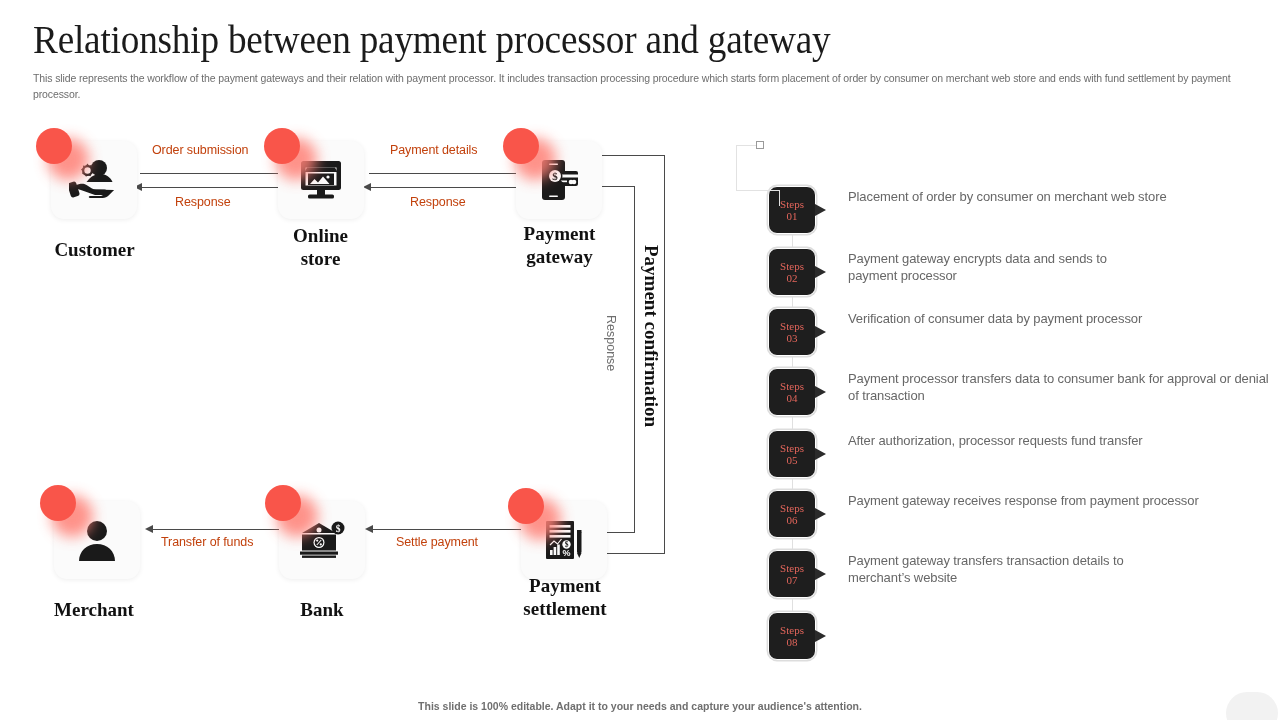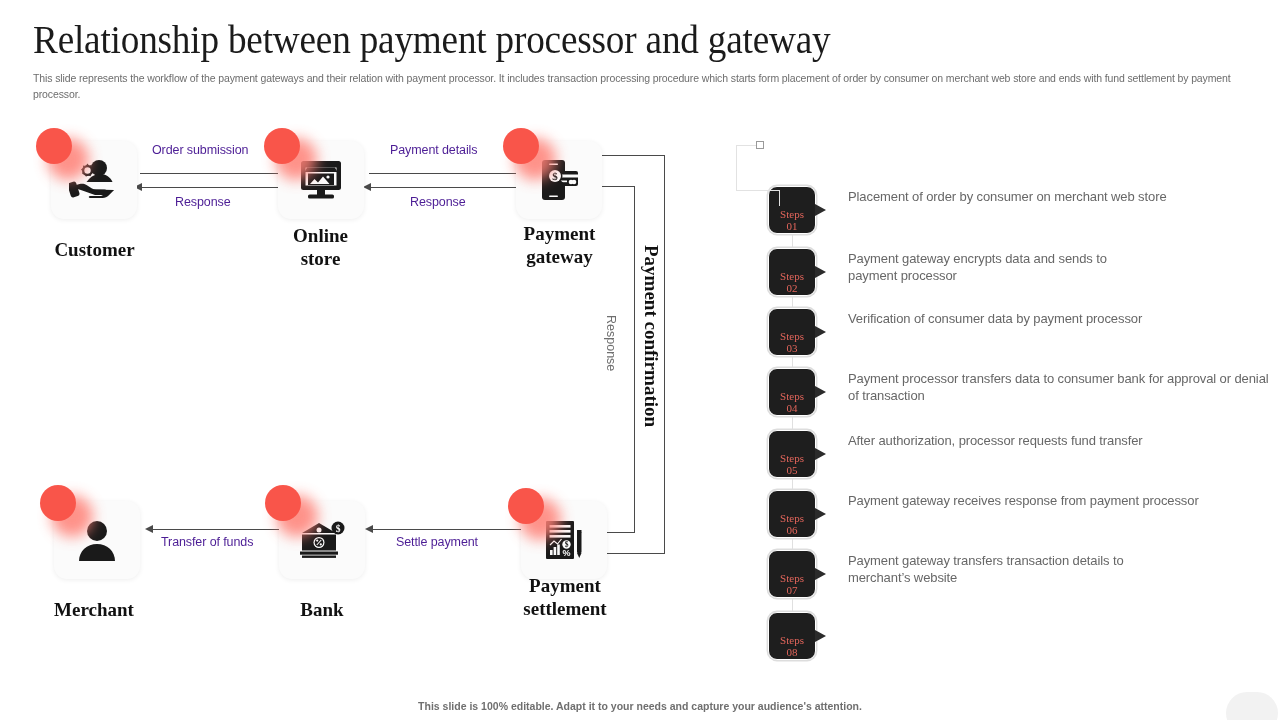--- a/index.html
+++ b/index.html
@@ -113,21 +113,21 @@
     border-right: 8px solid #4a4a4a;
   }
   .arrowhead.right {
     border-top: 4.5px solid transparent;
     border-bottom: 4.5px solid transparent;
     border-left: 8px solid #4a4a4a;
   }
   .edge-label {
     position: absolute;
     font-size: 12.5px;
-    color: #4c1d95;
+    color: #c2410c;
     white-space: nowrap;
     z-index: 2;
     letter-spacing: -0.1px;
     text-align: right;
   }
   .vlabel-serif {
     position: absolute;
     font-family: "Liberation Serif", serif;
     font-weight: 700;
     font-size: 19px;
@@ -205,21 +205,21 @@
   .step-box {
     position: relative;
     width: 48px; height: 48px;
     background: #1e1e1e;
     border-radius: 9px;
     border: 1.6px solid #ffffff;
     box-shadow: 0 0 0 1.4px #dddddd;
     display: flex;
     flex-direction: column;
     align-items: center;
-    justify-content: flex-end;
+    justify-content: center;
     flex: 0 0 auto;
   }
   .step-box .s-word {
     font-family: "Liberation Serif", serif;
     font-size: 11px;
     color: #e2655b;
     line-height: 12px;
   }
   .step-box .s-num {
     font-family: "Liberation Serif", serif;

